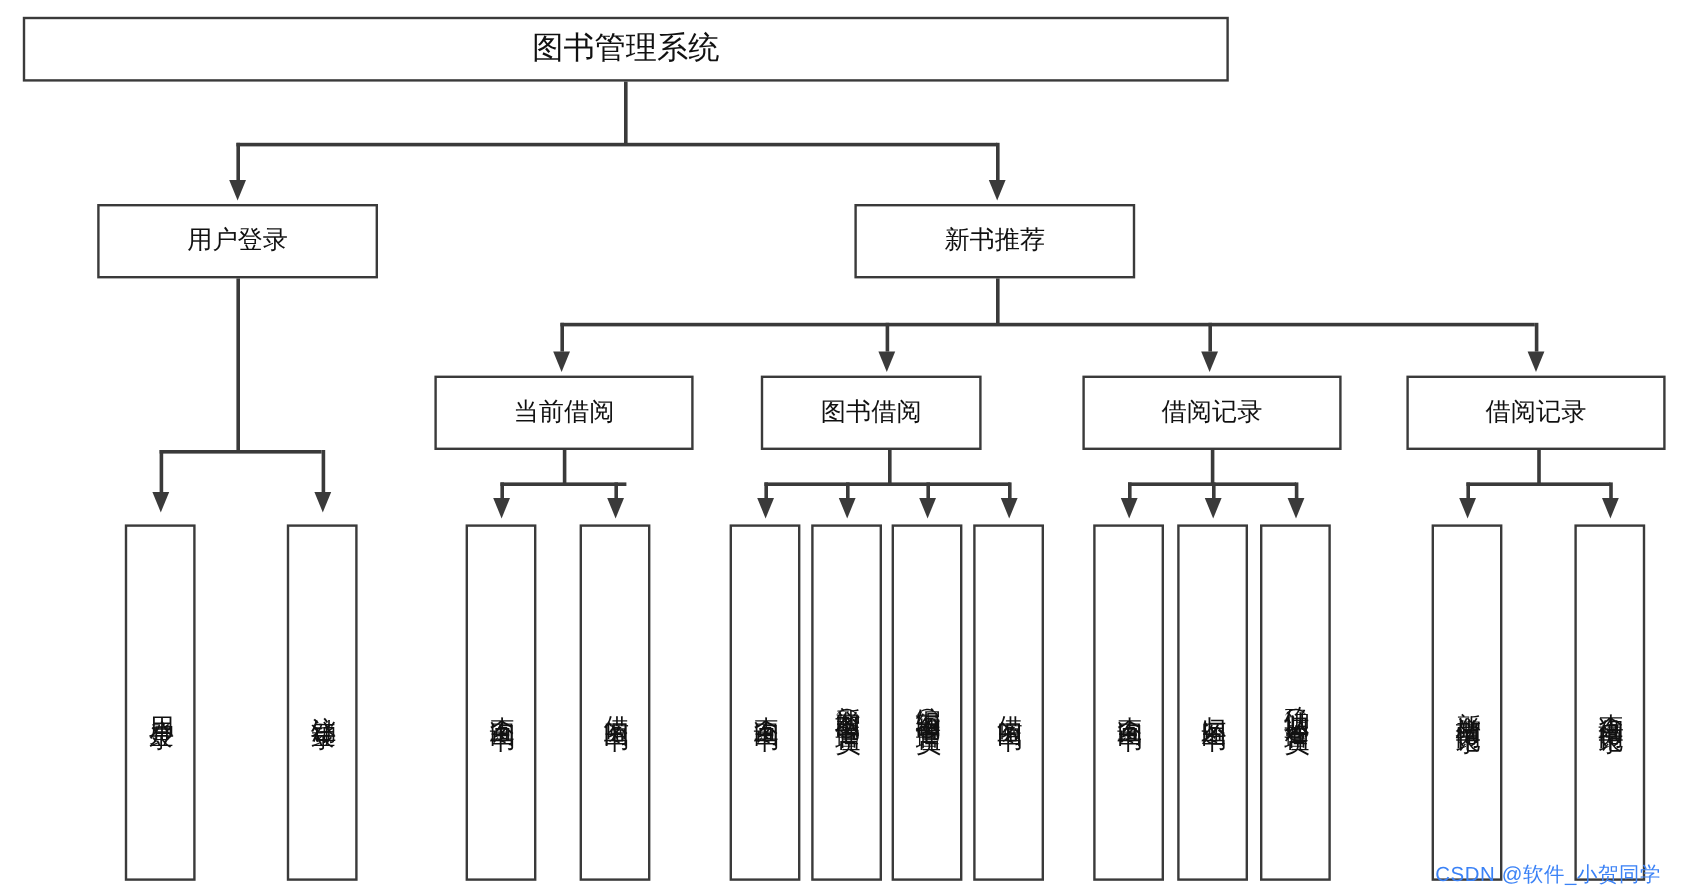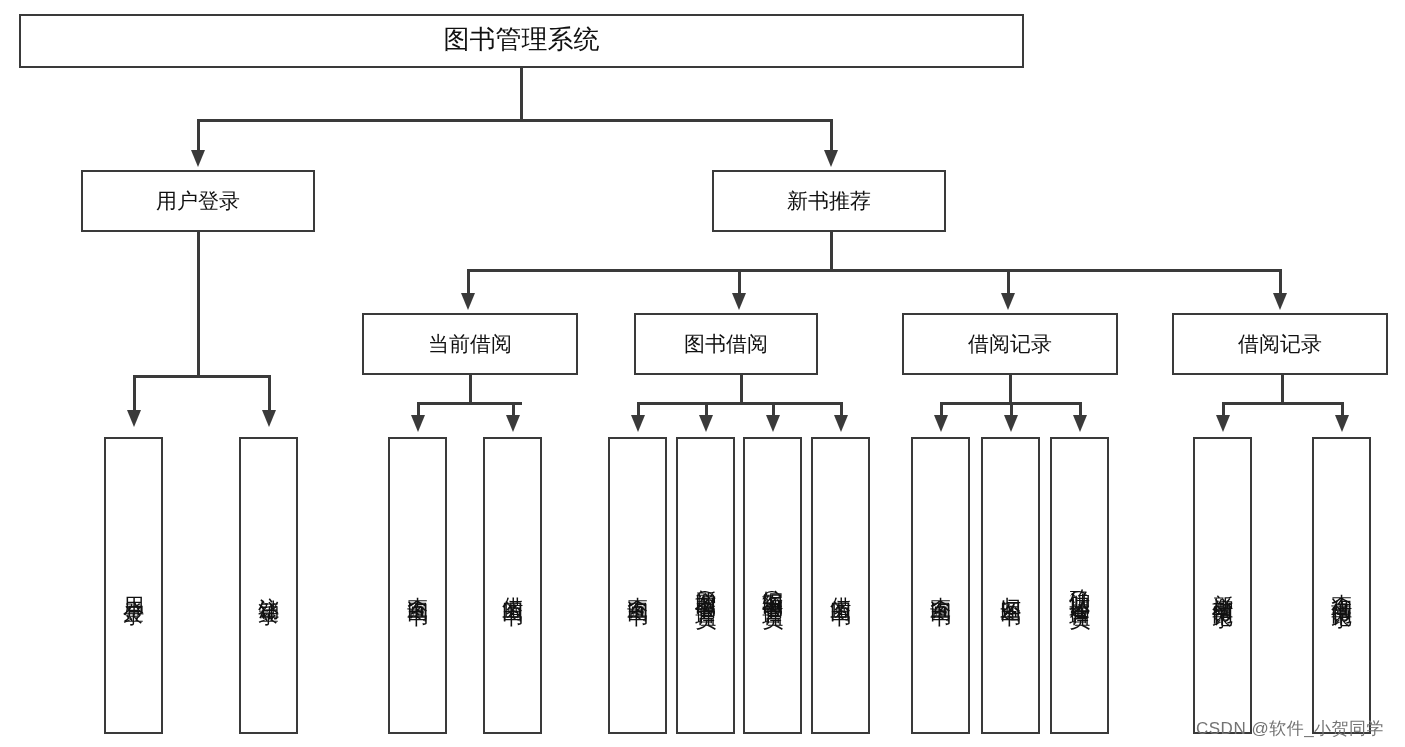--- a/index.html
+++ b/index.html
@@ -64,21 +64,21 @@
     position:absolute;
     width:0;height:0;
     border-left:7.5px solid transparent;
     border-right:7.5px solid transparent;
     border-top:17px solid #3a3a3a;
   }
   
   #watermark{
     position:absolute;
     font-size:17px;
-    color:#737373;
+    color:#3b82f6;
     white-space:nowrap;
     letter-spacing:0.5px;
     pointer-events:none;
     text-align:right;
   }
 </style>
 </head>
 <body>
 
 <div id="canvas">

